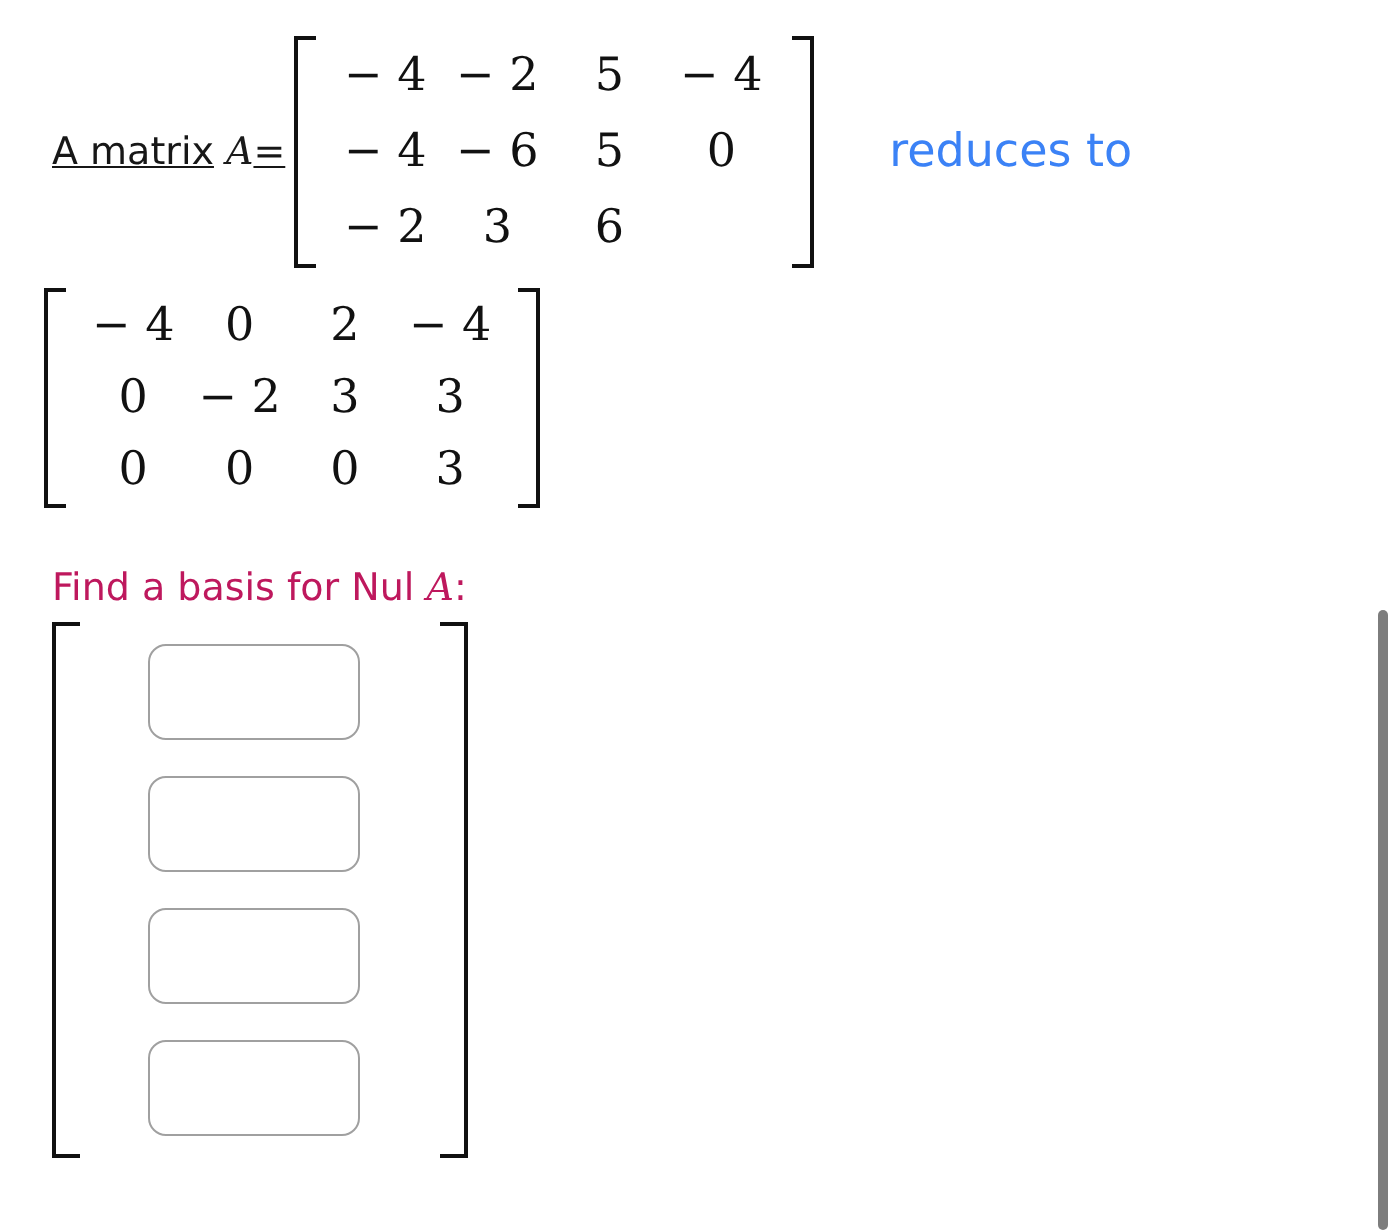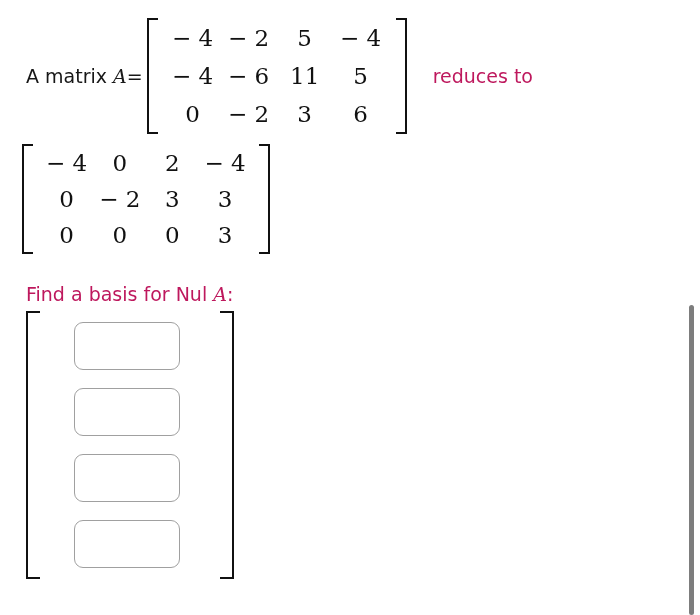--- a/index.html
+++ b/index.html
@@ -60,38 +60,39 @@
     left: 26px;
     top: 14px;
     display: flex;
     align-items: center;
     height: 124px;
   }
   .stmt-text {
     font-size: 19px;
     color: #171717;
     white-space: nowrap;
+    text-decoration: underline;
   }
   .mathvar {
     font-family: "DejaVu Serif", serif;
     font-style: italic;
     font-size: 19px;
   }
   .lbl-A {
     margin-left: 6px;
   }
   .matrix-A { margin: 0 14px 0 4px; }
   .matrix-A .mgrid { grid-template-columns: repeat(4, auto); }
   .matrix-A .mcell { min-width: 44px; }
 
   .reduces {
-    font-size: 19px;
-    color: #be185d;
-    white-space: nowrap;
-    margin-left: 12px;
+    font-size: 23px;
+    color: #3b82f6;
+    white-space: nowrap;
+    margin-left: 24px;
   }
 
   
   .rref-row {
     position: absolute;
     left: 22px;
     top: 144px;
   }
   .matrix-R .mgrid { grid-template-columns: repeat(4, auto); }
   .matrix-R .mcell { min-width: 40px; line-height: 36px; }
@@ -180,21 +181,20 @@
     <span class="matrix matrix-A">
       <span class="brk brk-l"></span>
       <span class="mgrid">
         <span class="mcell">− 4</span>
         <span class="mcell">− 2</span>
         <span class="mcell">5</span>
         <span class="mcell">− 4</span>
 
         <span class="mcell">− 4</span>
         <span class="mcell">− 6</span>
-        <span class="mcell">11</span>
         <span class="mcell">5</span>
 
         <span class="mcell">0</span>
         <span class="mcell">− 2</span>
         <span class="mcell">3</span>
         <span class="mcell">6</span>
       </span>
       <span class="brk brk-r"></span>
     </span>
 

